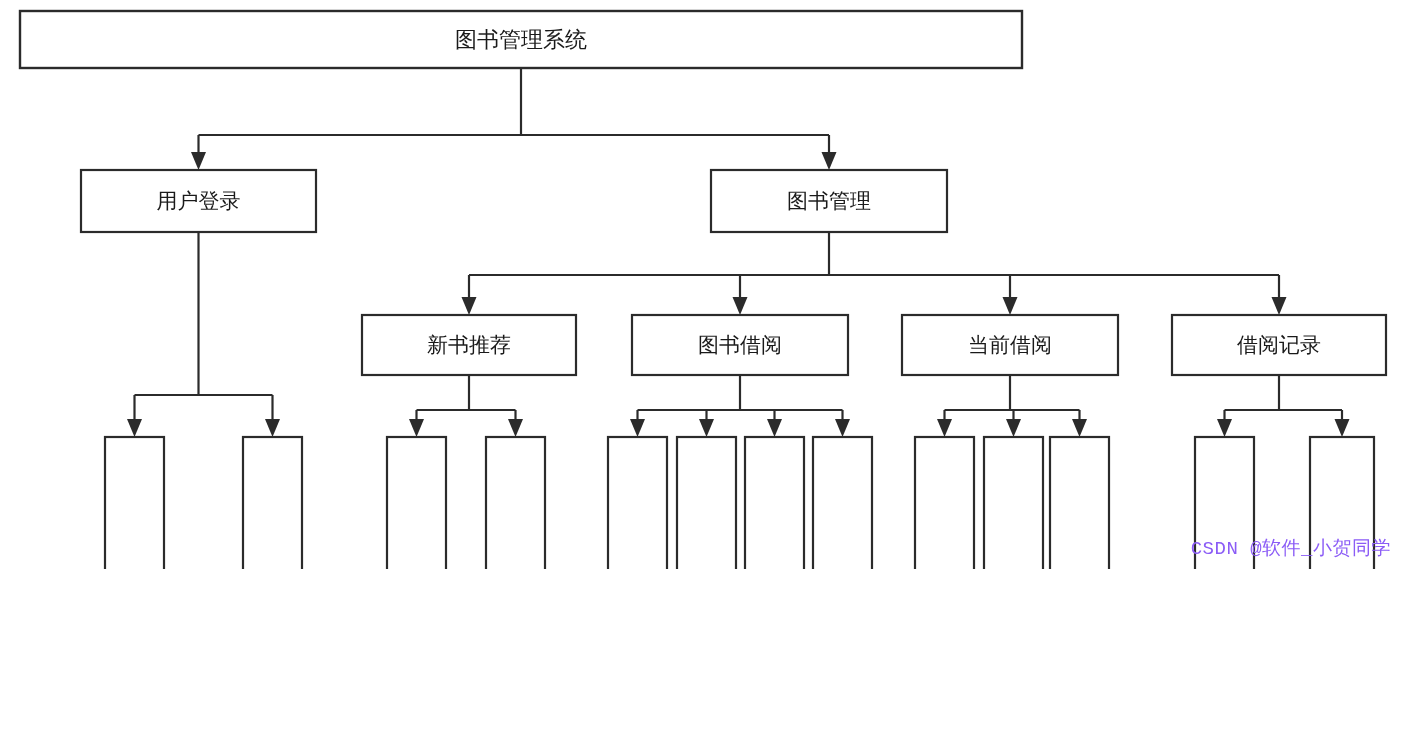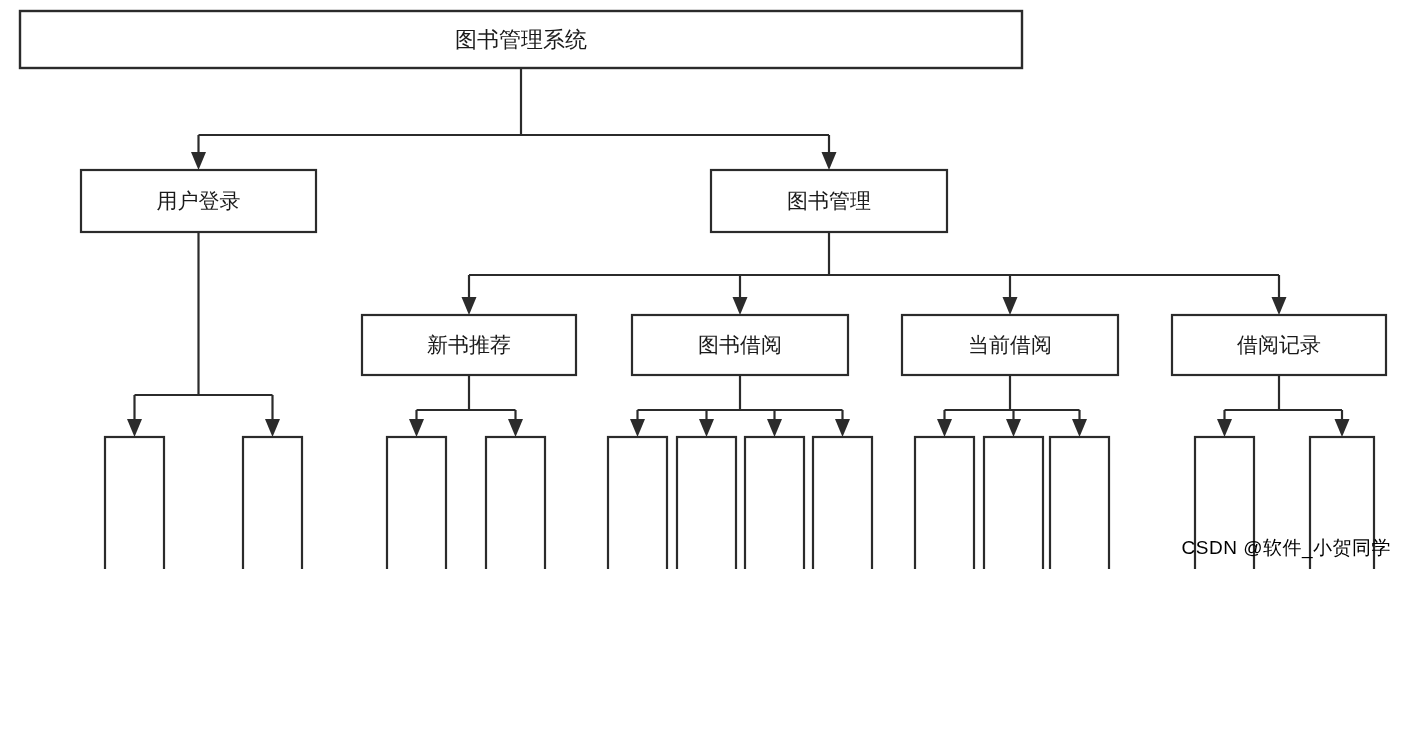--- a/index.html
+++ b/index.html
@@ -68,23 +68,23 @@
     display: flex;
     align-items: center;
     justify-content: center;
     text-align: center;
     pointer-events: none;
   }
   .watermark {
     position: absolute;
     right: 14px;
     bottom: 8px;
-    font-family: Liberation Sans, sans-serif;
+    font-family: Liberation Mono, monospace;
     font-size: 19px;
-    color: #000000;
+    color: #8b5cf6;
     white-space: nowrap;
     letter-spacing: 0.5px;
   }
 </style>
 </head>
 <body>
 
 <div id="canvas">
 
   <svg class="diagram" viewBox="0 0 1405 747">

